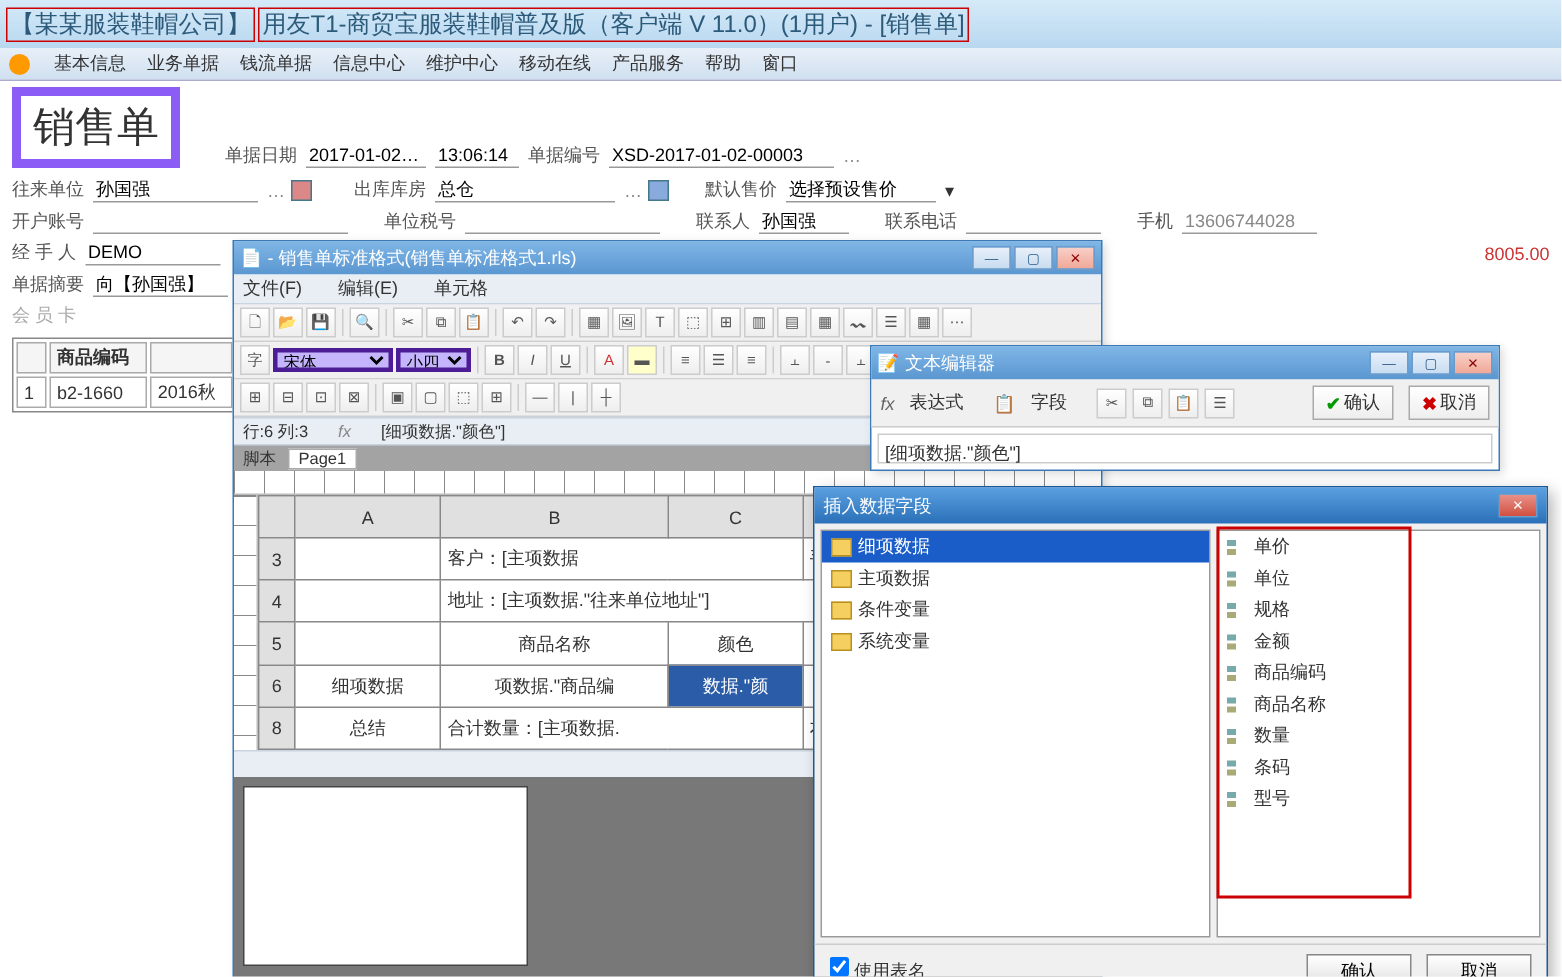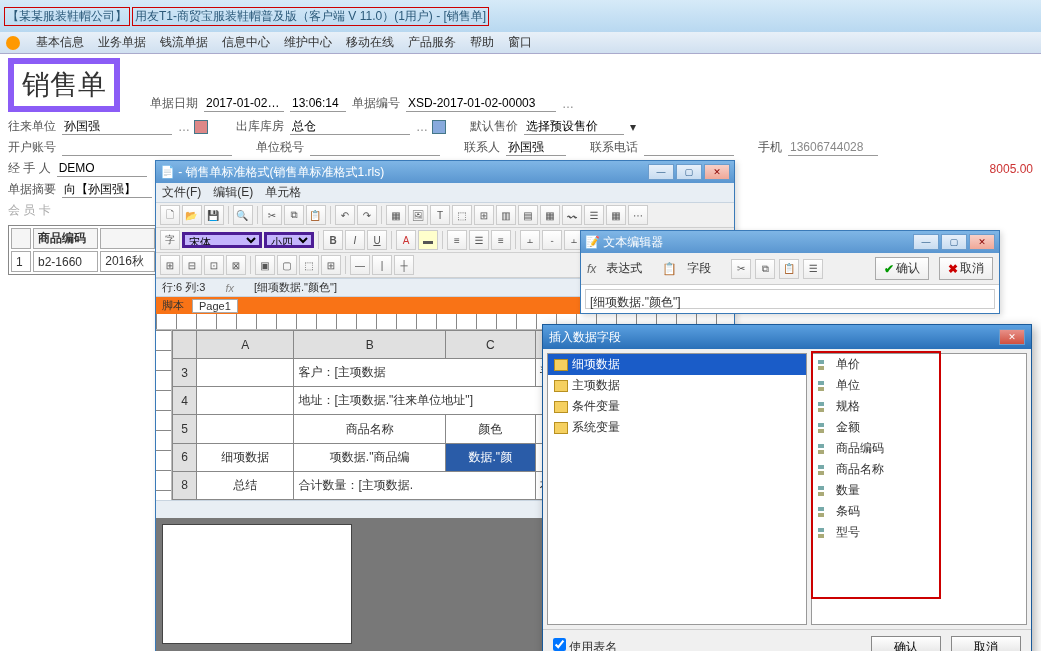--- a/index.html
+++ b/index.html
@@ -1,19 +1,19 @@
 <!DOCTYPE html>
 <html><head>
 <meta charset="utf-8">
 <style>
 * { box-sizing: border-box; margin: 0; padding: 0; }
 body { font-family: "Microsoft YaHei", SimSun, sans-serif; font-size: 12px; background: #fff; width: 1041px; height: 651px; overflow: hidden; position: relative; color: #333; }
 
 
-.app-titlebar { background: linear-gradient(#d6eaf8, #b8d8f0); height: 20px; display: flex; align-items: center; padding: 16px 4px; font-size: 12px; color: #2c5a7a; }
+.app-titlebar { background: linear-gradient(#d6eaf8, #b8d8f0); height: 20px; display: flex; align-items: center; padding: 16px 4px; font-size: 16px; color: #2c5a7a; }
 .app-titlebar .red-box { border: 1px solid #c00; padding: 0 2px; margin-right: 2px; }
 .app-menubar { background: linear-gradient(#e8f0f8, #d0e0f0); height: 22px; display: flex; align-items: center; padding: 0 6px; gap: 14px; font-size: 12px; color: #333; border-bottom: 1px solid #aac; }
 .app-menubar .orange-circle { width: 14px; height: 14px; border-radius: 50%; background: #f90; margin-right: 2px; }
 .app-menubar span { cursor: default; }
 
 
 .sales-title { margin: 4px 8px; }
 .sales-title h1 { font-family: KaiTi, SimSun; font-size: 28px; font-weight: normal; border: 6px solid #8b5cf6; padding: 2px 8px; display: inline-block; background: #fff; }
 .form-row { display: flex; align-items: center; padding: 2px 8px; font-size: 12px; gap: 6px; }
 .form-row label { color: #555; white-space: nowrap; }
@@ -25,27 +25,27 @@
 .grid-top { margin: 4px 8px; border: 1px solid #888; font-size: 12px; }
 .grid-top th, .grid-top td { border: 1px solid #aaa; padding: 1px 4px; text-align: left; background: #f5f5f5; }
 .grid-top td { background: #fff; }
 
 
 .child-win { position: absolute; border: 1px solid #3a7ab8; background: #f7f7f7; box-shadow: 2px 2px 6px rgba(0,0,0,0.15); }
 .child-titlebar { background: linear-gradient(#7fb6e6, #5a96d0); height: 22px; display: flex; align-items: center; justify-content: space-between; padding: 0 4px; color: #fff; font-size: 12px; }
 .child-titlebar .win-btns { display: flex; gap: 2px; }
 .win-btn { width: 26px; height: 16px; background: linear-gradient(#e8f0fa,#c8dcf0); border: 1px solid #6b9ccc; font-size: 9px; display: flex; align-items: center; justify-content: center; color: #2a5a8a; cursor: default; }
 .win-btn.close { background: linear-gradient(#f8d0c8,#f0a898); color: #800; }
-.child-menubar { background: #e8eef4; height: 20px; display: flex; align-items: center; padding: 0 6px; gap: 12px; font-size: 12px; color: #333; border-bottom: 1px solid #c8d4e0; }
+.child-menubar { background: #e8eef4; height: 20px; display: flex; align-items: center; padding: 0 6px; gap: 24px; font-size: 12px; color: #333; border-bottom: 1px solid #c8d4e0; }
 .toolbar { background: #f0f0f0; padding: 2px 4px; display: flex; gap: 2px; flex-wrap: wrap; align-items: center; border-bottom: 1px solid #d0d0d0; }
 .tool-btn { width: 20px; height: 20px; border: 1px solid #ccc; background: linear-gradient(#fff,#eee); display: flex; align-items: center; justify-content: center; font-size: 10px; color: #555; cursor: default; }
 .tool-sep { width: 1px; height: 18px; background: #ccc; margin: 0 2px; }
 .tool-select { height: 16px; border: 3px solid #4c1d95; font-size: 11px; background: #c4b5fd; }
 .statusbar { background: #e8eef4; height: 18px; display: flex; align-items: center; font-size: 11px; color: #333; padding: 0 6px; gap: 20px; border-top: 1px solid #c8d4e0; }
-.page-tabs { background: #f97316; height: 18px; display: flex; align-items: center; font-size: 11px; padding: 0 6px; gap: 8px; border-top: 1px solid #c8d4e0; }
+.page-tabs { background: #a3a3a3; height: 18px; display: flex; align-items: center; font-size: 11px; padding: 0 6px; gap: 8px; border-top: 1px solid #c8d4e0; }
 .ruler-h { height: 16px; background: #fff; border-bottom: 1px solid #bbb; position: relative; font-size: 8px; color: #666; }
 .ruler-h::before { content: ""; position: absolute; inset: 0; background-image: repeating-linear-gradient(to right, #888 0 1px, transparent 1px 20px); }
 .ruler-v { width: 16px; background: #fff; border-right: 1px solid #bbb; float: left; height: 170px; background-image: repeating-linear-gradient(to bottom, #888 0 1px, transparent 1px 20px); }
 .design-area { display: flex; height: 170px; overflow: hidden; background: #fff; }
 .design-grid { border-collapse: collapse; font-size: 12px; flex: 1; }
 .design-grid th, .design-grid td { border: 1px solid #888; padding: 2px 4px; text-align: center; height: 24px; }
 .design-grid th { background: #e0e0e0; font-weight: normal; }
 .rownum { background: #e0e0e0; width: 24px; text-align: center; }
 .selected-cell { background: #2a5ca8; color: #fff; }
 .preview-pane { height: 140px; background: #787878; display: flex; align-items: flex-start; padding: 6px; gap: 8px; }

